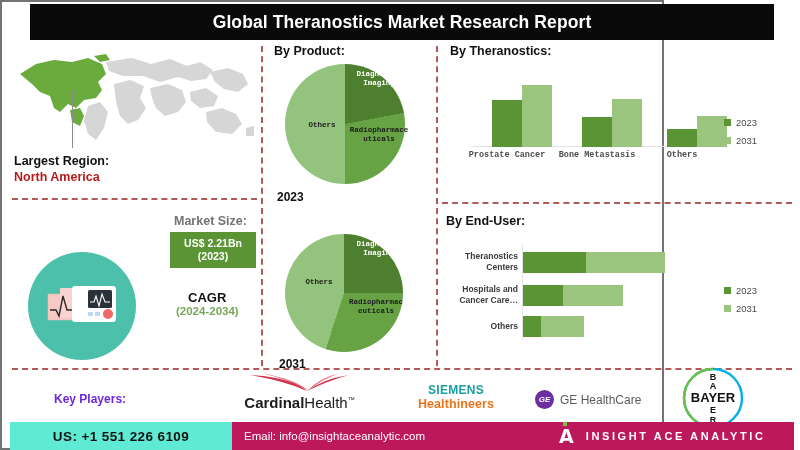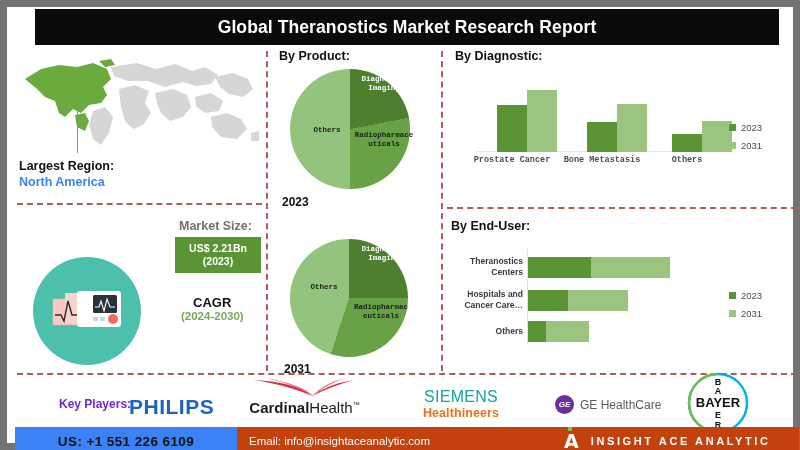--- a/index.html
+++ b/index.html
@@ -4,23 +4,23 @@
 <style>
   * { box-sizing: border-box; margin: 0; padding: 0; }
   html, body {
     width: 800px; height: 450px;
     font-family: "Liberation Sans", sans-serif;
     background: #ffffff;
     overflow: hidden;
   }
   #infographic {
     position: relative;
-    width: 800px; height: 450px;
+    width: 664px; height: 450px;
     background: #ffffff;
-    border: 7px solid #737373;
+    border: 2px solid #737373;
   }
 
   
   .title-bar {
     position: absolute; left: 28px; top: 2px;
     width: 744px; height: 36px;
     background: #0a0a0a;
     display: flex; align-items: center; justify-content: center;
   }
   .title-bar .title-text {
@@ -40,21 +40,21 @@
   .map-wrap { position: absolute; left: 8px; top: 44px; width: 245px; height: 105px; }
   .map-wrap svg { display: block; width: 100%; height: 100%; }
   .map-pointer {
     position: absolute; left: 70px; top: 88px; width: 1px; height: 58px;
     background: #8c8c8c;
   }
   .largest-region {
     position: absolute; left: 12px; top: 152px; width: 200px;
   }
   .largest-region .lr-title { font-size: 12.5px; font-weight: bold; color: #111; }
-  .largest-region .lr-value { font-size: 12.5px; font-weight: bold; color: #3b82f6; margin-top: 2px;}
+  .largest-region .lr-value { font-size: 12.5px; font-weight: bold; color: #b91c1c; margin-top: 2px;}
 
   
   .med-circle {
     position: absolute; left: 26px; top: 250px;
     width: 108px; height: 108px; border-radius: 50%;
     background: #4cc0ab;
   }
   .med-icon { position: absolute; left: 40px; top: 264px; width: 80px; height: 80px; }
 
   
@@ -129,45 +129,45 @@
   .philips {
     left: 122px; top: 388px; font-size: 21px; font-weight: bold;
     color: #1b63c9; letter-spacing: 0.5px;
   }
   .cardinal { left: 235px; top: 371px; width: 125px; text-align: center; }
   .cardinal .swoosh { height: 20px; }
   .cardinal .cname { font-size: 15px; color: #1b1b1b; margin-top: 1px; }
   .cardinal .cname b { font-weight: bold; }
   .cardinal .tm { font-size: 7px; vertical-align: super; }
   .siemens { left: 404px; top: 381px; width: 100px; text-align: center; }
-  .siemens .s1 { font-size: 16px; font-weight: normal; color: #1aa0a0; letter-spacing: 0.3px;}
+  .siemens .s1 { font-size: 12px; font-weight: bold; color: #1aa0a0; letter-spacing: 0.3px;}
   .siemens .s2 { font-size: 12.5px; font-weight: bold; color: #e8741b; letter-spacing: 0.1px;}
-  .ge { left: 548px; top: 388px; display: flex; align-items: center; text-align: center; }
+  .ge { left: 533px; top: 388px; display: flex; align-items: center; text-align: center; }
   .ge .ge-mark {
     width: 19px; height: 19px; border-radius: 50%; background: #6b2fa0;
     color: #fff; font-size: 8px; font-style: italic; font-weight: bold;
     display: flex; align-items: center; justify-content: center; margin-right: 6px;
   }
   .ge .ge-txt { font-size: 12px; color: #5b5b5b; }
   .bayer { left: 680px; top: 365px; width: 62px; height: 62px; }
   .key-players {
     position: absolute; left: 12px; top: 390px;
     font-size: 12px; font-weight: bold; color: #6d28d9; margin-left: 40px;
   }
 
   
   .foot-phone {
     position: absolute; left: 8px; top: 420px; width: 222px; height: 28px;
-    background: #3b82f6; color: #111;
+    background: #5eead4; color: #111;
     display: flex; align-items: center; justify-content: center;
     font-size: 13.5px; font-weight: bold; letter-spacing: 0.4px;
   }
   .foot-bar {
     position: absolute; left: 230px; top: 420px; width: 562px; height: 28px;
-    background: #c2410c;
+    background: #be185d;
     display: flex; align-items: center; text-align: center;
   }
   .foot-email { color: #fff; font-size: 11.5px; margin-left: 12px; }
   .foot-brand { display: flex; align-items: center; margin-left: 134px; }
   .foot-brand .a-mark {
     color: #fff; font-size: 19px; font-weight: bold; margin-right: 12px;
     font-family: "DejaVu Sans", sans-serif; position: relative;
   }
   .foot-brand .a-mark::before {
     content: ""; position: absolute; left: 4px; top: -3px;
@@ -231,21 +231,21 @@
       <circle cx="66" cy="48" r="5" fill="#f06a6a"></circle>
     </svg>
   </div>
 
   <div class="ms-label">Market Size:</div>
   <div class="ms-box">
     <span>US$ 2.21Bn</span>
     <span>(2023)</span>
   </div>
   <div class="cagr-label">CAGR</div>
-  <div class="cagr-range">(2024-2030)</div>
+  <div class="cagr-range">(2024-2034)</div>
 
   <div class="sec-head" style="left:272px; top:42px;">By Product:</div>
 
   <div class="pie" style="left:283px; top:62px; width:120px; height:120px;
               background: conic-gradient(#4e7f2e 0deg 79.2deg, #67a345 79.2deg 180deg, #93c37c 180deg 360deg);">
   </div>
   <div class="pie-label white" style="left:345px; top:68px;">
     <div>Diagnostic</div>
     <div>Imaging</div>
   </div>
@@ -267,21 +267,21 @@
   </div>
   <div class="pie-label" style="left:338px; top:296px; width:72px;">
     <div>Radiopharmac</div>
     <div>euticals</div>
   </div>
   <div class="pie-label" style="left:285px; top:276px;">
     <span>Others</span>
   </div>
   <div class="pie-year" style="left:277px; top:355px;">2031</div>
 
-  <div class="sec-head" style="left:448px; top:42px;">By  Diagnostic:</div>
+  <div class="sec-head" style="left:448px; top:42px;">By  Theranostics:</div>
 
   <div class="vbar-axis"></div>
   <div class="vbar-area">
     <div class="vgroup" style="left:20px;">
       <div class="vbar" style="height:47px; background:#5b9434;"></div>
       <div class="vbar" style="height:62px; background:#9bc47f;"></div>
     </div>
     <div class="vgroup" style="left:110px;">
       <div class="vbar" style="height:30px; background:#5b9434;"></div>
       <div class="vbar" style="height:48px; background:#9bc47f;"></div>
@@ -340,23 +340,20 @@
       <span class="legend-lbl">2023</span>
     </div>
     <div class="legend-row">
       <span class="legend-sw" style="background:#9bc47f;"></span>
       <span class="legend-lbl">2031</span>
     </div>
   </div>
 
   <div class="key-players">Key Players:</div>
 
-  <div class="logo philips">
-    <span>PHILIPS</span>
-  </div>
 
   <div class="logo cardinal">
     <div class="swoosh">
       <svg viewBox="0 0 110 22" xmlns="http://www.w3.org/2000/svg" style="width:110px;height:22px;">
         <path d="M4 2 Q46 4 62 18 Q40 8 4 2 Z" fill="#c8102e" opacity="0.85"></path>
         <path d="M16 0 Q50 6 64 18 Q44 6 16 0 Z" fill="#e03a4e" opacity="0.75"></path>
         <path d="M104 2 Q78 6 62 18 Q82 8 104 2 Z" fill="#c8102e" opacity="0.85"></path>
         <path d="M95 0 Q74 5 62 18 Q78 6 95 0 Z" fill="#e03a4e" opacity="0.7"></path>
       </svg>
     </div>

